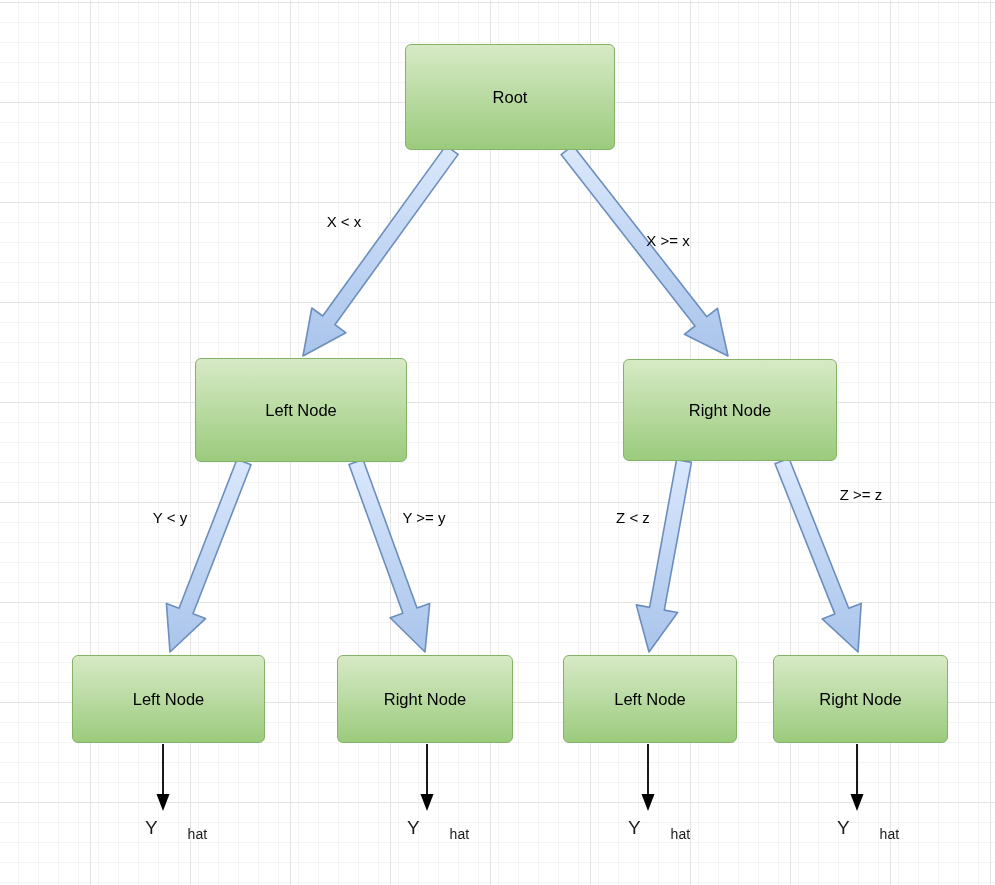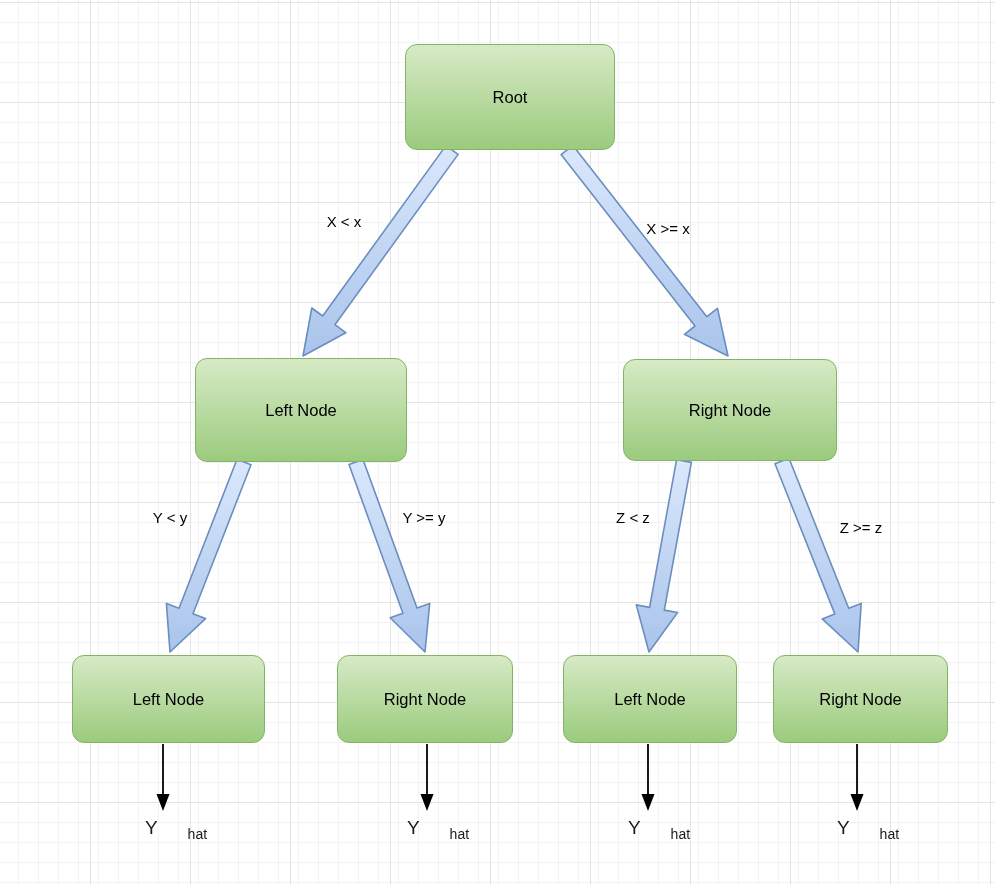--- a/index.html
+++ b/index.html
@@ -26,21 +26,21 @@
   svg.edge-layer {
     position: absolute;
     left: 0; top: 0;
     width: 995px;
     height: 885px;
   }
   .node {
     position: absolute;
     box-sizing: border-box;
     border: 1.5px solid var(--node-border, #82b366);
-    border-radius: 12px;
+    border-radius: 6px;
     background: linear-gradient(180deg, var(--node-top, #d7eac6) 0%, var(--node-bottom, #9bcb7d) 100%);
     display: flex;
     align-items: center;
     justify-content: center;
     color: var(--text, #000);
     font-size: 16.5px;
     cursor: default;
   }
   .edge-label {
     position: absolute;
@@ -114,23 +114,23 @@
       </div>
       <div class="node" style="left: 563px; top: 655px; width: 174px; height: 88px;">
         <span>Left Node</span>
       </div>
       <div class="node" style="left: 773px; top: 655px; width: 175px; height: 88px;">
         <span>Right Node</span>
       </div>
     </div>
   <div id="label-layer">
       <div class="edge-label" style="left: 344px; top: 221px;">X &lt; x</div>
-      <div class="edge-label" style="left: 668px; top: 228px;">X &gt;= x</div>
+      <div class="edge-label" style="left: 668px; top: 240px;">X &gt;= x</div>
       <div class="edge-label" style="left: 170px; top: 517px;">Y &lt; y</div>
       <div class="edge-label" style="left: 424px; top: 517px;">Y &gt;= y</div>
       <div class="edge-label" style="left: 633px; top: 517px; text-align: center;">Z &lt; z</div>
-      <div class="edge-label" style="left: 861px; top: 527px;">Z &gt;= z</div>
+      <div class="edge-label" style="left: 861px; top: 494px;">Z &gt;= z</div>
       <div class="yhat" style="left: 176px; top: 829px;"><span>Y</span><sub>hat</sub></div>
       <div class="yhat" style="left: 438px; top: 829px;"><span>Y</span><sub>hat</sub></div>
       <div class="yhat" style="left: 659px; top: 829px;"><span>Y</span><sub>hat</sub></div>
       <div class="yhat" style="left: 868px; top: 829px;"><span>Y</span><sub>hat</sub></div>
     </div>
 </div>
 
 </body></html>

